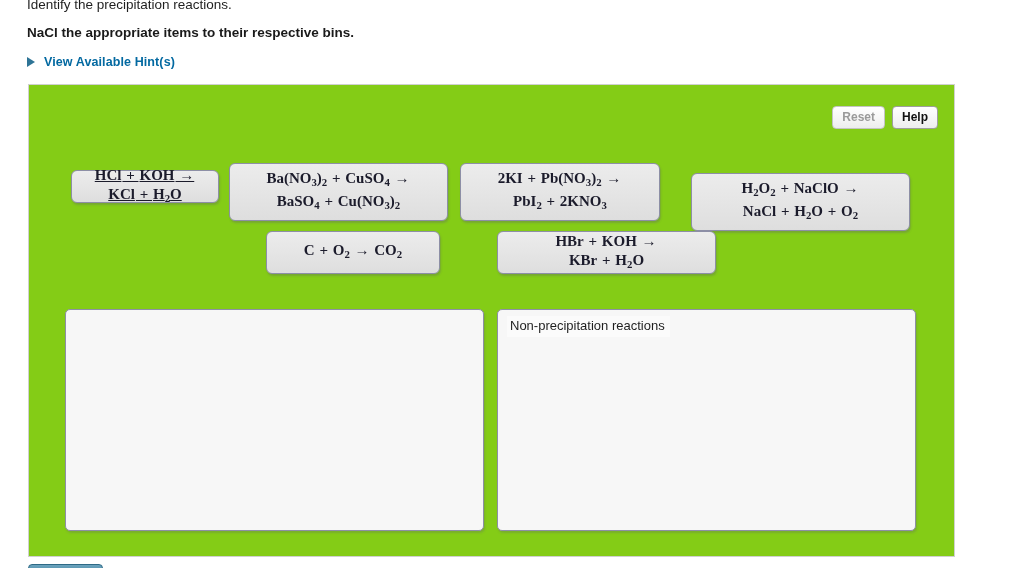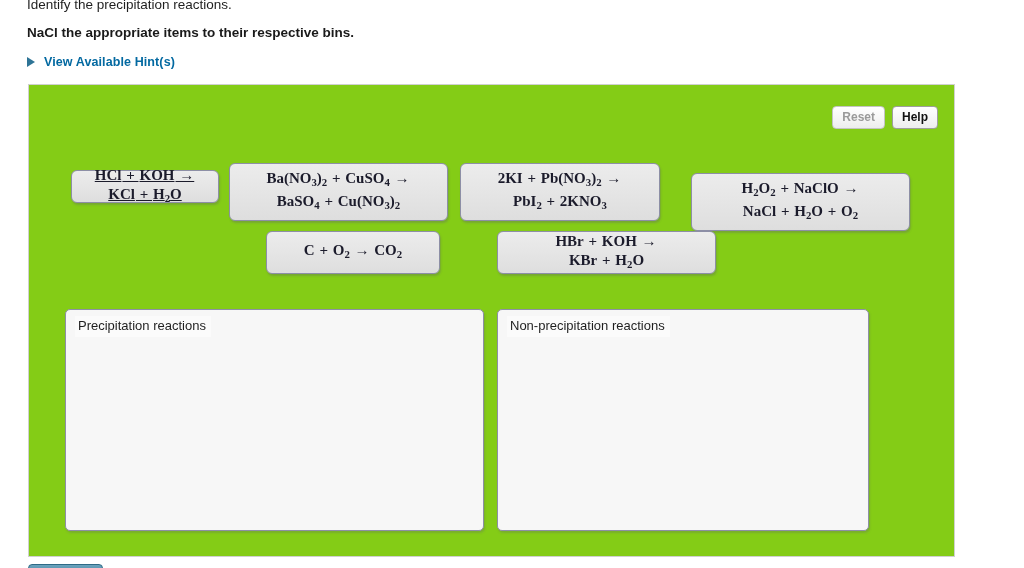--- a/index.html
+++ b/index.html
@@ -139,21 +139,21 @@
     position: absolute;
     box-sizing: border-box;
     border: 1px solid #8d8fa6;
     border-radius: 5px;
     background: #f7f7f7;
     box-shadow: 1px 2px 2px rgba(90, 90, 110, 0.25);
     top: 224px;
     height: 222px;
   }
   #bin-0 { left: 36px;  width: 419px; }
-  #bin-1 { left: 468px; width: 372px; }
+  #bin-1 { left: 468px; width: 419px; }
   .bin-label {
     position: absolute;
     left: 9px;
     top: 6px;
     font-family: "Liberation Sans", sans-serif;
     font-size: 13px;
     line-height: 18px;
     color: #1f1f1f;
     background: #fbfbfb;
     padding: 1px 5px 2px 3px;
@@ -212,21 +212,20 @@
       </div>
       <div class="tile" id="tile-4">
         <div class="eq"><span>C</span><span class="op"> + </span><span>O</span><sub>2</sub><span class="op"> → </span><span>CO</span><sub>2</sub></div>
       </div>
       <div class="tile" id="tile-5">
         <div class="eq"><span>HBr</span><span class="op"> + </span><span>KOH</span><span class="op"> → </span><br><span>KBr</span><span class="op"> + </span><span>H</span><sub>2</sub><span>O</span></div>
       </div>
     </div>
 
   <div class="bin" id="bin-0">
-    <div class="bin-label">Precipitation reactions</div>
     <div class="bin-dropzone"></div>
   </div>
 
   <div class="bin" id="bin-1">
     <div class="bin-label">Non-precipitation reactions</div>
     <div class="bin-dropzone"></div>
   </div>
 
 </div>
 

